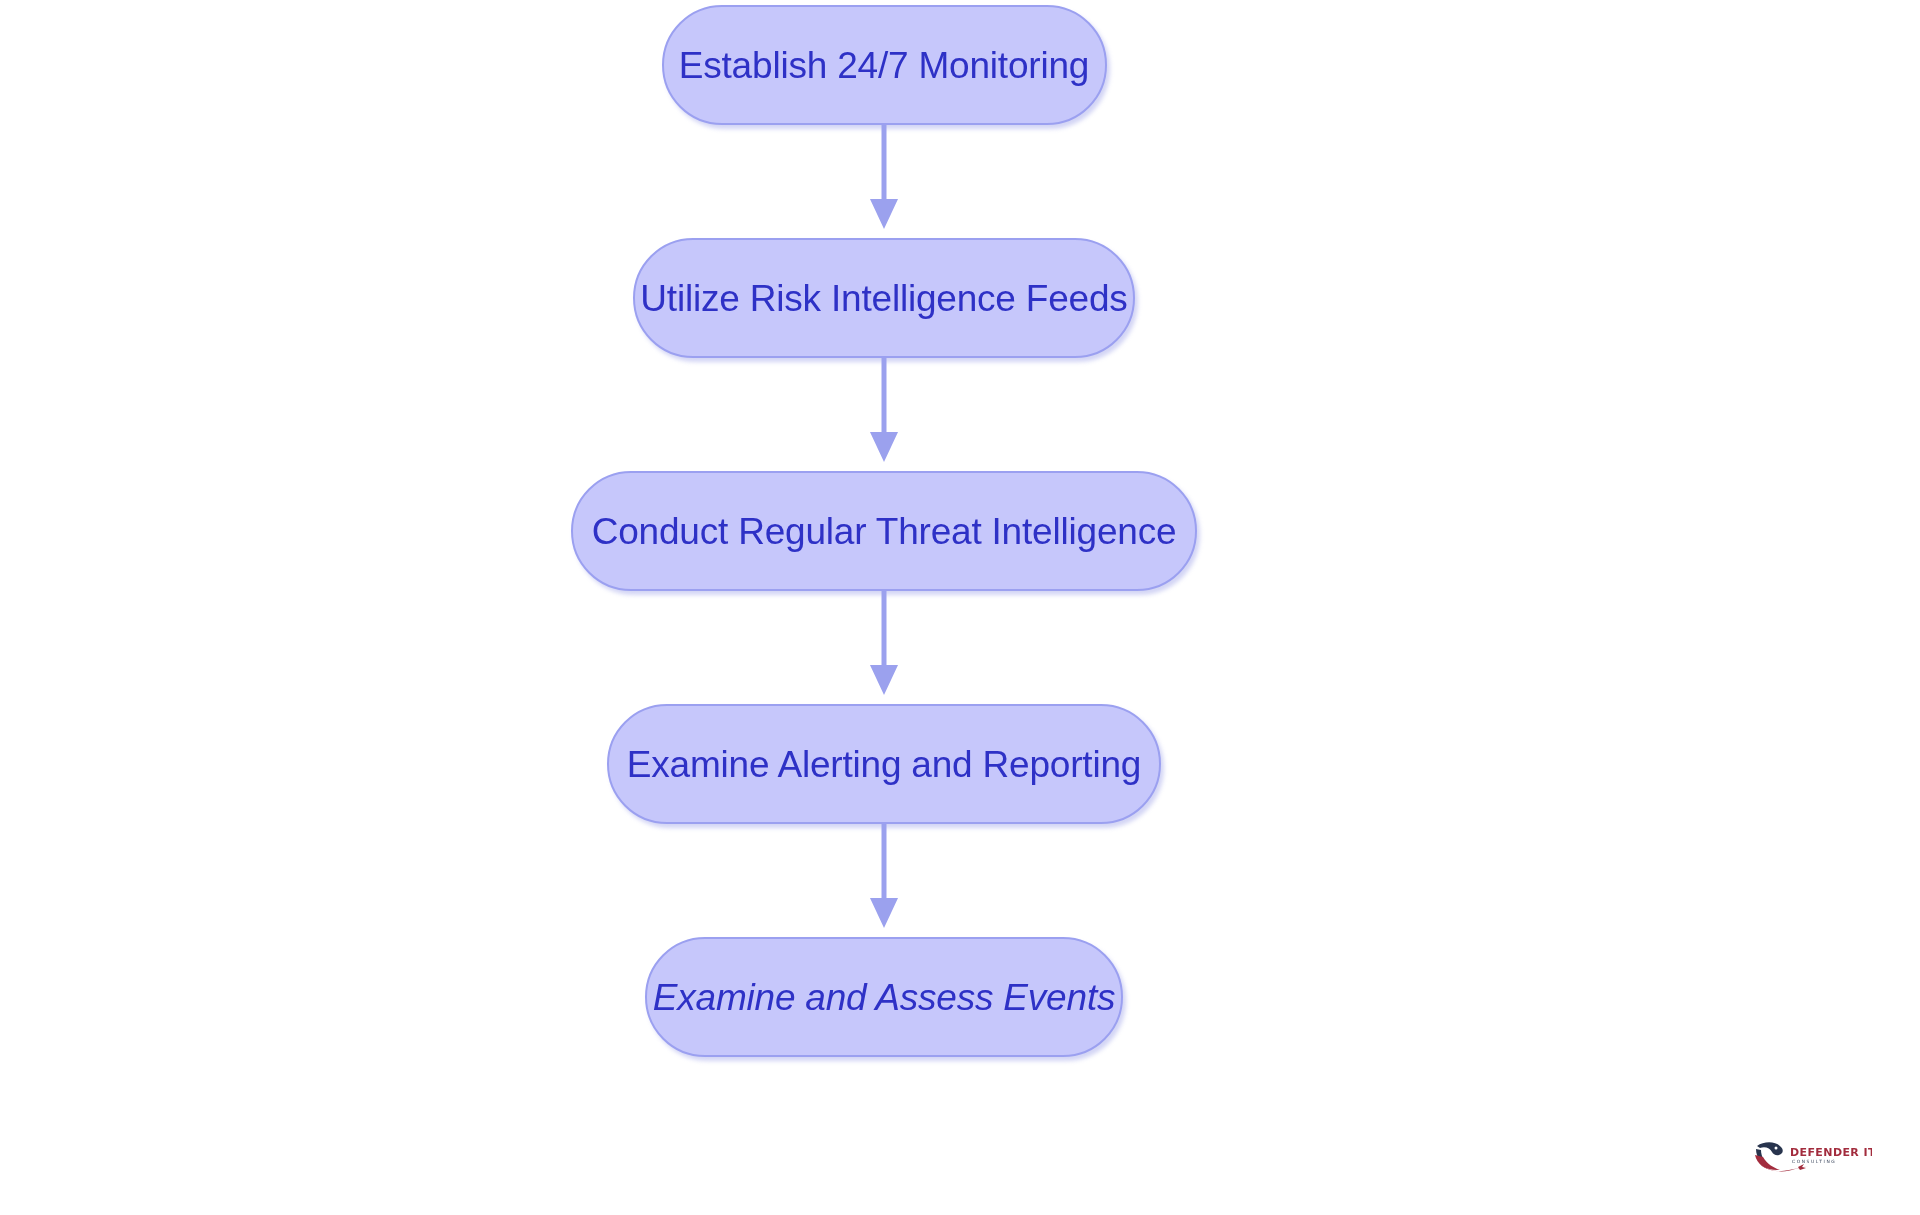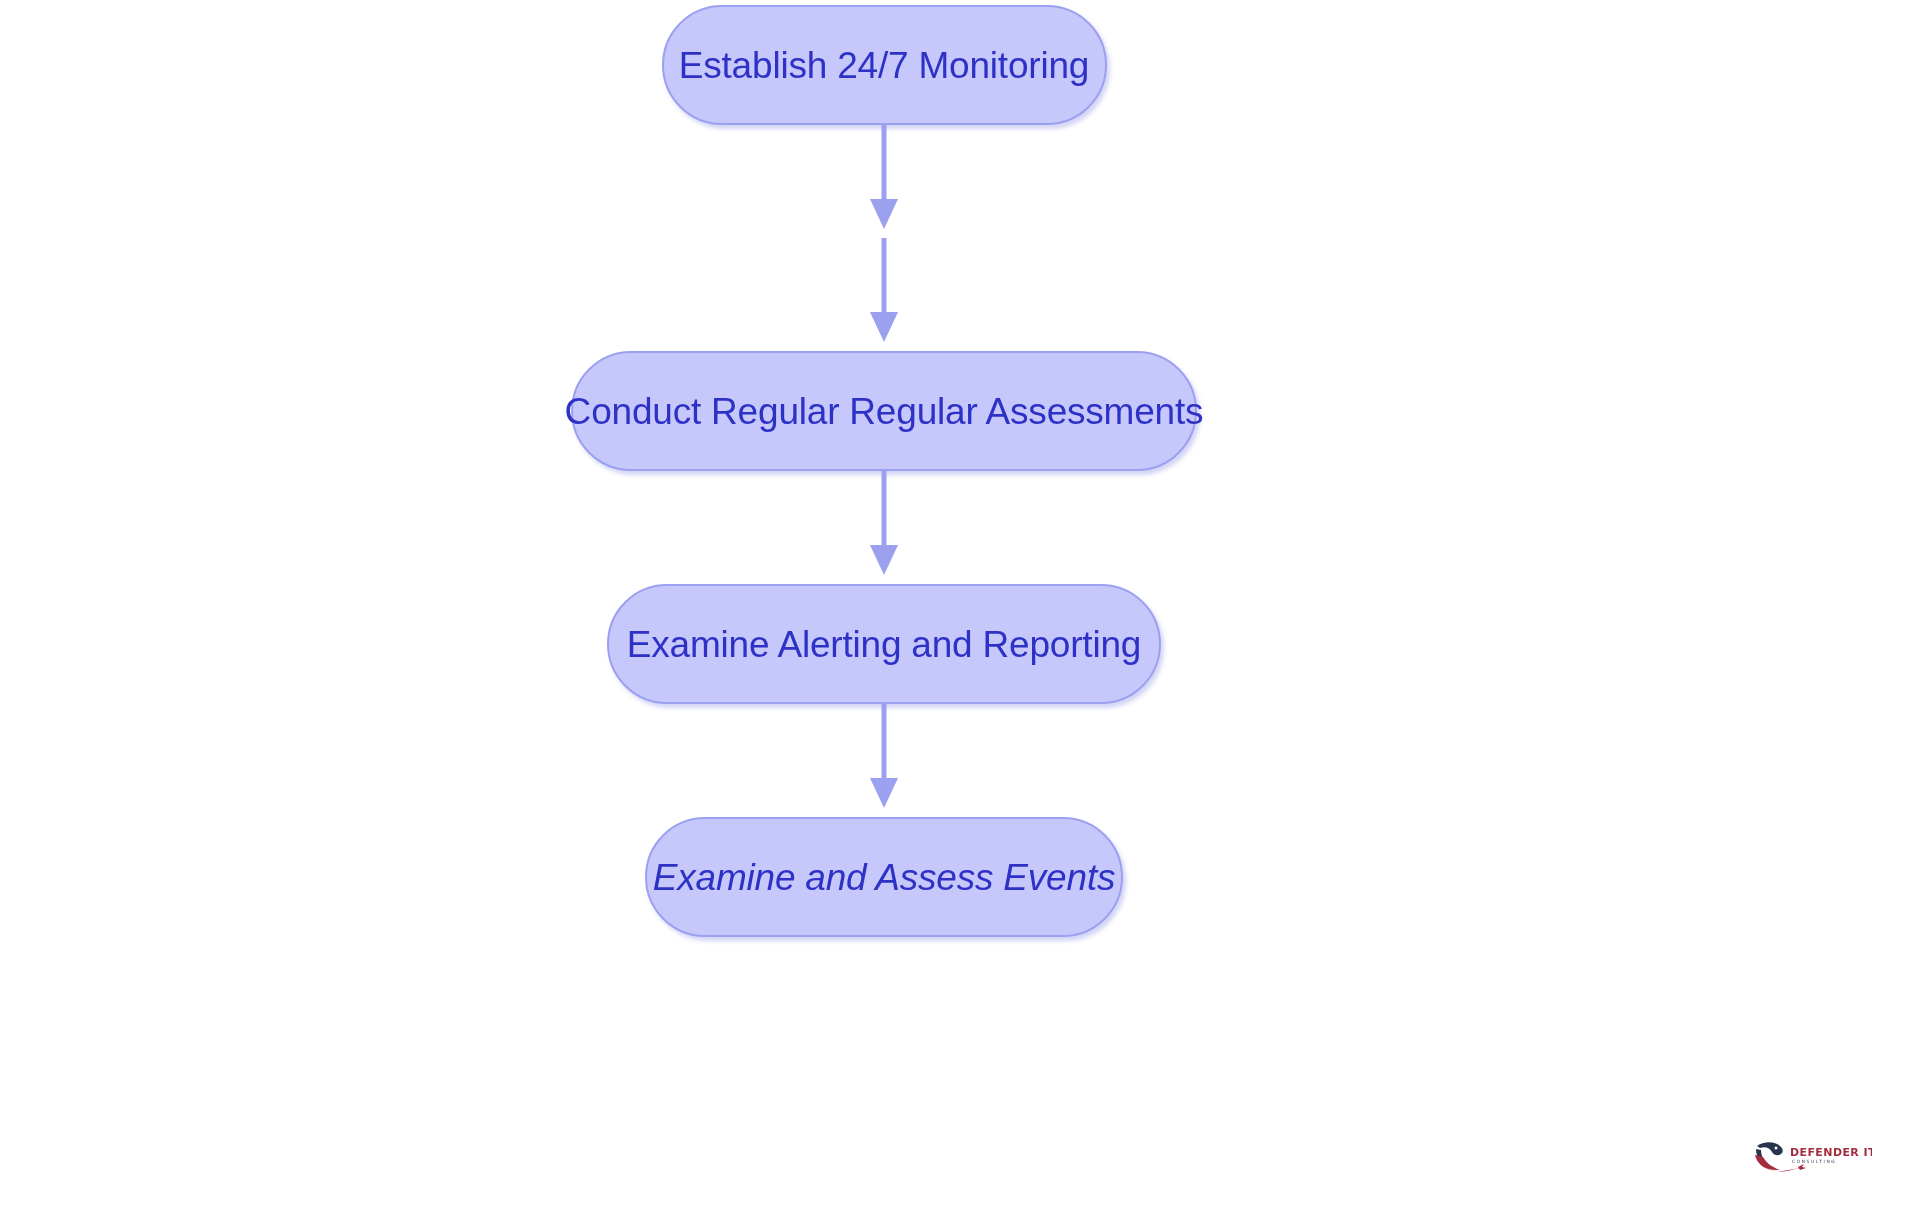--- a/index.html
+++ b/index.html
@@ -122,30 +122,33 @@
       <span class="flow-node-label">Establish 24/7 Monitoring</span>
     </div>
 
     <div class="flow-connector">
       <svg viewBox="0 0 40 113" xmlns="http://www.w3.org/2000/svg">
         <line x1="20" y1="0" x2="20" y2="82" stroke="#9ba1ee" stroke-width="5"></line>
         <polygon points="20,104 6,74 34,74" fill="#9ba1ee"></polygon>
       </svg>
     </div>
 
+    <div class="flow-node node-w-2">
+      <span class="flow-node-label">Utilize Risk Intelligence Feeds</span>
+    </div>
 
     <div class="flow-connector">
       <svg viewBox="0 0 40 113" xmlns="http://www.w3.org/2000/svg">
         <line x1="20" y1="0" x2="20" y2="82" stroke="#9ba1ee" stroke-width="5"></line>
         <polygon points="20,104 6,74 34,74" fill="#9ba1ee"></polygon>
       </svg>
     </div>
 
     <div class="flow-node node-w-3">
-      <span class="flow-node-label">Conduct Regular Regular Assessments</span>
+      <span class="flow-node-label">Conduct Regular Threat Intelligence</span>
     </div>
 
     <div class="flow-connector">
       <svg viewBox="0 0 40 113" xmlns="http://www.w3.org/2000/svg">
         <line x1="20" y1="0" x2="20" y2="82" stroke="#9ba1ee" stroke-width="5"></line>
         <polygon points="20,104 6,74 34,74" fill="#9ba1ee"></polygon>
       </svg>
     </div>
 
     <div class="flow-node node-w-4">

